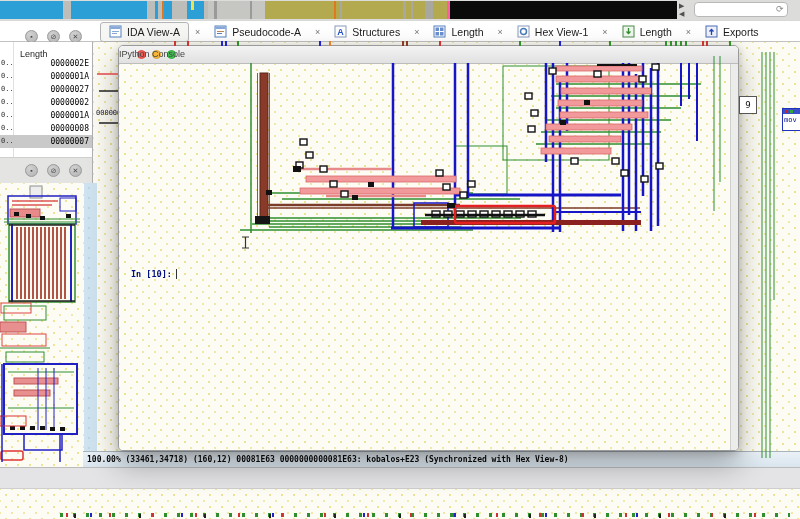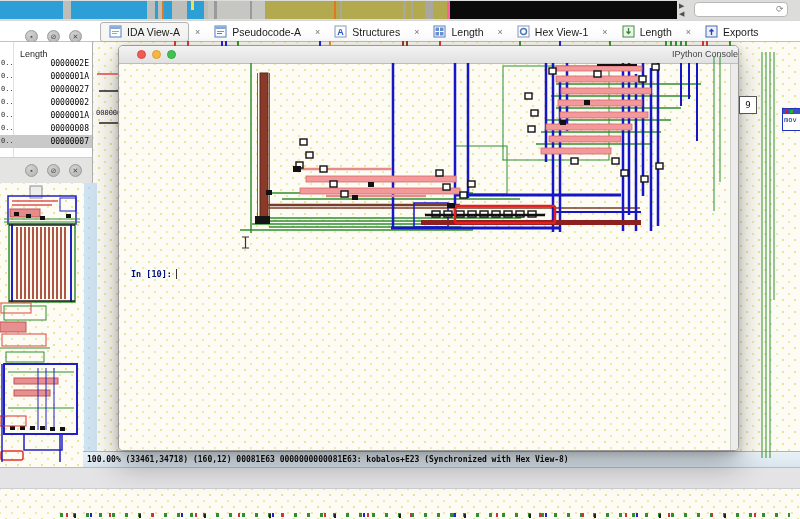--- a/index.html
+++ b/index.html
@@ -40,21 +40,21 @@
   #maingraph{left:93px;top:42px;width:707px;height:409px;z-index:1;}
   #leftgraphbg{left:0;top:183px;width:84px;height:284px;z-index:2;}
   #bluestrip{left:84px;top:183px;width:13px;height:268px;background:#cfe2ef;z-index:3;
              background-image:radial-gradient(circle,#bdd4e4 0.8px,transparent 1px);background-size:10px 10px;}
   
   #console{left:118px;top:45px;width:621px;height:406px;background:#fdfcf4;border:1px solid #9a9a9a;
            border-radius:5px;box-sizing:border-box;z-index:40;
            box-shadow:0 14px 30px rgba(0,0,0,0.30),0 2px 8px rgba(0,0,0,0.18);}
   #ctitlebar{position:absolute;left:0;top:0;right:0;height:17px;border-radius:4px 4px 0 0;
              background:linear-gradient(#f3f3f3,#e1e1e1);border-bottom:1px solid #bdbdbd;}
-  #ctitle{position:absolute;left:0;right:0;top:3px;text-align:right;font-size:9px;color:#454545;}
+  #ctitle{position:absolute;left:0;right:0;top:3px;text-align:left;font-size:9px;color:#454545;}
   .tl{position:absolute;top:4px;width:9px;height:9px;border-radius:50%;box-sizing:border-box;}
   #ccontent{position:absolute;left:0;top:18px;right:0;bottom:0;border-radius:0 0 4px 4px;}
   #cscroll{position:absolute;right:0;top:18px;bottom:0;width:7px;background:#ececea;border-left:1px solid #cfcfcd;
            border-radius:0 0 4px 0;}
   #prompt{position:absolute;left:12px;top:205px;font-family:"DejaVu Sans Mono",monospace;font-size:8.5px;
           font-weight:bold;color:#001080;white-space:pre;}
   #caret{display:inline-block;width:1px;height:10px;background:#333;margin-left:4px;vertical-align:-2px;}
   
   #statusbar{left:83px;top:451px;width:717px;height:16px;z-index:30;
              background:linear-gradient(#eaf1f7,#d9e5ee);border-top:1px solid #a8b4bc;box-sizing:border-box;}

